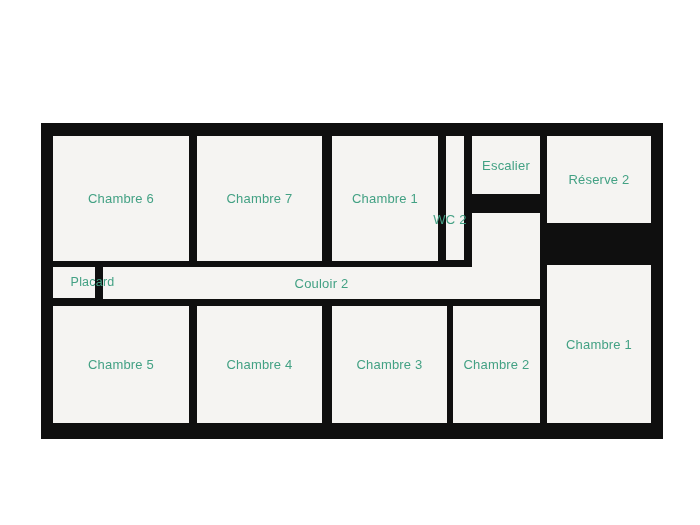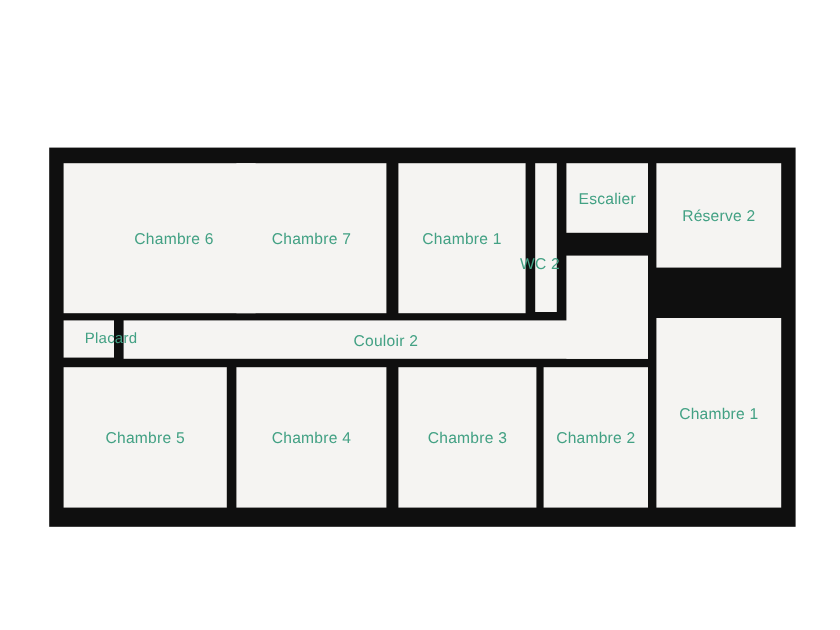--- a/index.html
+++ b/index.html
@@ -34,21 +34,21 @@
     justify-content: center;
   }
   .room span, .floating-label {
     color: #43a184;
     font-size: 13px;
     letter-spacing: 0.2px;
     white-space: nowrap;
     line-height: 1;
   }
   
-  .room-chambre6 { left: 12px;  top: 13px; width: 136px; height: 125px; padding-left: 24px; }
+  .room-chambre6 { left: 12px;  top: 13px; width: 136px; height: 125px; }
   .room-chambre7 { left: 156px; top: 13px; width: 125px; height: 125px; }
   .room-chambre8 { left: 291px; top: 13px; width: 106px; height: 125px; }
   .room-wc2     { left: 405px; top: 13px; width: 18px;  height: 124px; }
   .room-escalier{ left: 431px; top: 13px; width: 68px;  height: 58px;  }
   .room-reserve2{ left: 506px; top: 13px; width: 104px; height: 87px;  }
   .room-douche2 { left: 506px; top: 106px; width: 104px; height: 29px; }
   .room-chambre1{ left: 506px; top: 142px; width: 104px; height: 158px; }
   
   .area-landing { left: 431px; top: 90px;  width: 68px;  height: 86px; }
   .room-placard { left: 12px;  top: 144px; width: 42px;  height: 31px; overflow: visible; }

